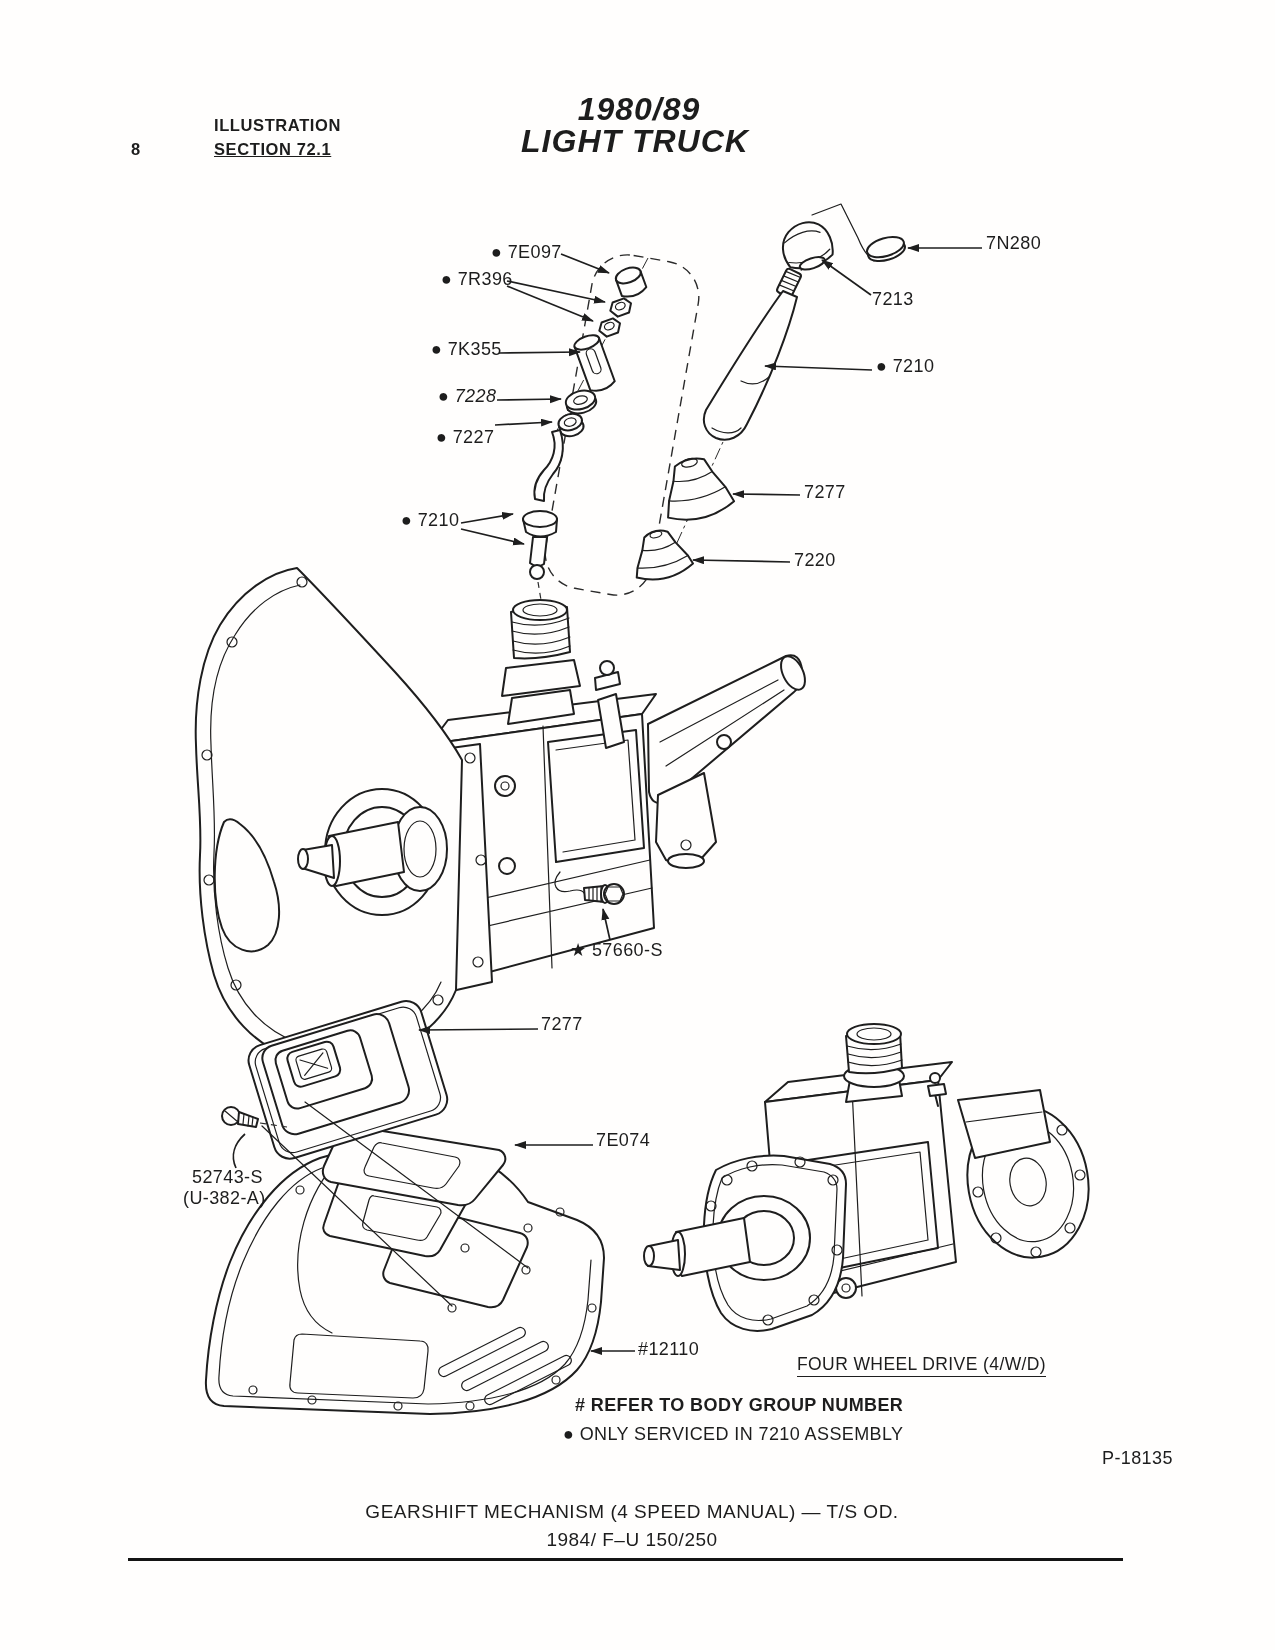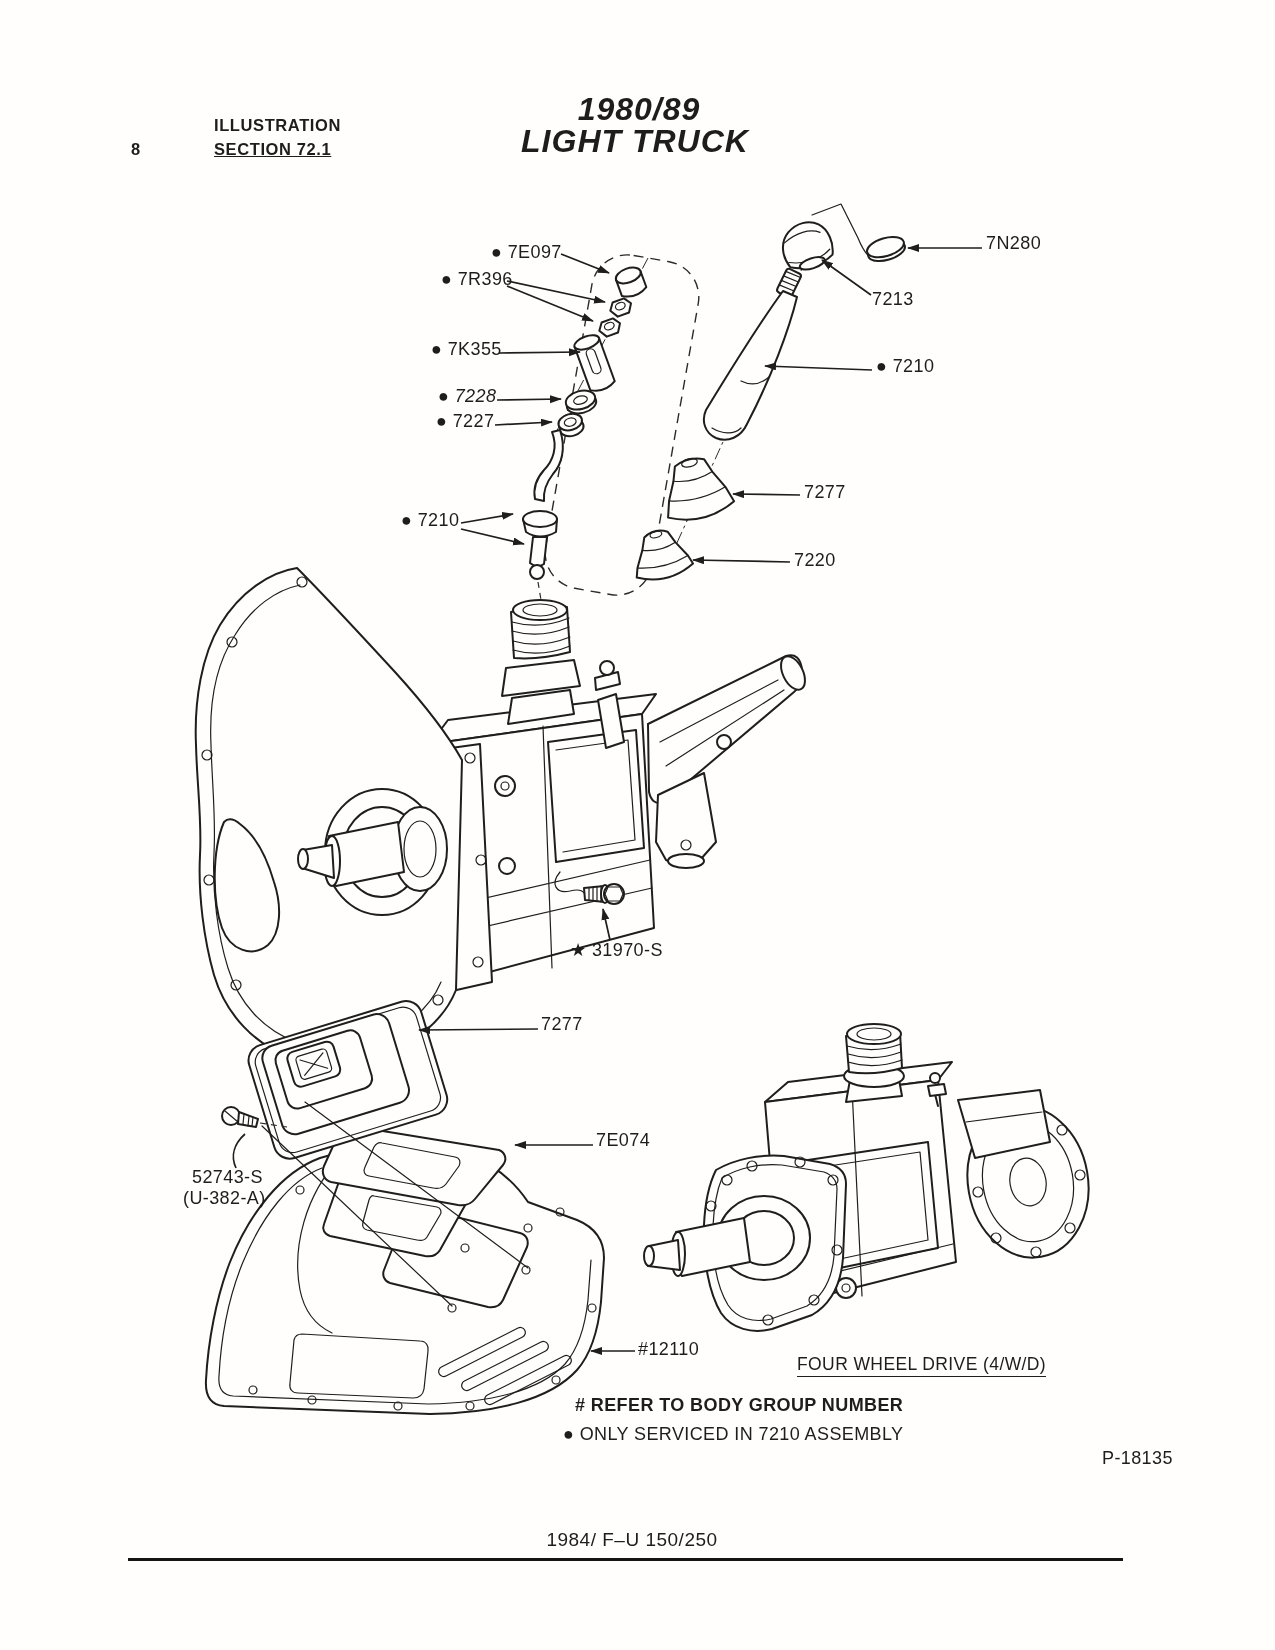--- a/index.html
+++ b/index.html
@@ -315,34 +315,35 @@
   <div class="lbl hdr" style="left:131px;top:140px;">8</div>
   <div class="lbl hdr" style="left:214px;top:116px;">ILLUSTRATION</div>
   <div class="lbl hdr" style="left:214px;top:140px;text-decoration:underline;">SECTION 72.1</div>
   <div class="lbl hdr-it" style="left:639px;top:92px;">1980/89</div>
   <div class="lbl hdr-it" style="left:635px;top:124px;">LIGHT TRUCK</div>
 
   <div class="lbl" style="left:491px;top:243px;text-align:right;">● 7E097</div>
   <div class="lbl" style="left:441px;top:270px;">● 7R396</div>
   <div class="lbl" style="left:431px;top:340px;">● 7K355</div>
   <div class="lbl" style="left:438px;top:387px;font-style:italic;">● 7228</div>
-  <div class="lbl" style="left:436px;top:412px;">● 7227</div>
+  <div class="lbl" style="left:436px;top:428px;">● 7227</div>
   <div class="lbl" style="left:401px;top:511px;">● 7210</div>
   <div class="lbl" style="left:986px;top:234px;">7N280</div>
   <div class="lbl" style="left:872px;top:290px;">7213</div>
   <div class="lbl" style="left:876px;top:357px;">● 7210</div>
   <div class="lbl" style="left:804px;top:483px;">7277</div>
   <div class="lbl" style="left:794px;top:551px;">7220</div>
-  <div class="lbl" style="left:570px;top:941px;">★ 31970-S</div>
+  <div class="lbl" style="left:570px;top:941px;">★ 57660-S</div>
   <div class="lbl" style="left:541px;top:1015px;">7277</div>
   <div class="lbl" style="left:596px;top:1131px;">7E074</div>
   <div class="lbl" style="left:192px;top:1168px;">52743-S</div>
   <div class="lbl" style="left:183px;top:1189px;">(U-382-A)</div>
   <div class="lbl" style="left:638px;top:1340px;">#12110</div>
 
   <div class="lbl underline" style="left:797px;top:1355px;font-size:17.5px;">FOUR WHEEL DRIVE (4/W/D)</div>
   <div class="lbl" style="left:575px;top:1396px;font-weight:bold;"># REFER TO BODY GROUP NUMBER</div>
   <div class="lbl" style="left:563px;top:1425px;">● ONLY SERVICED IN 7210 ASSEMBLY</div>
   <div class="lbl" style="left:1056px;top:1449px;margin-left:46px;">P-18135</div>
 
+  <div class="lbl ttl" style="left:632px;top:1502px;">GEARSHIFT MECHANISM (4 SPEED MANUAL) — T/S OD.</div>
   <div class="lbl ttl" style="left:632px;top:1530px;">1984/ F–U 150/250</div>
   <div id="footer-rule"></div>
 </div>
 
 </body></html>

